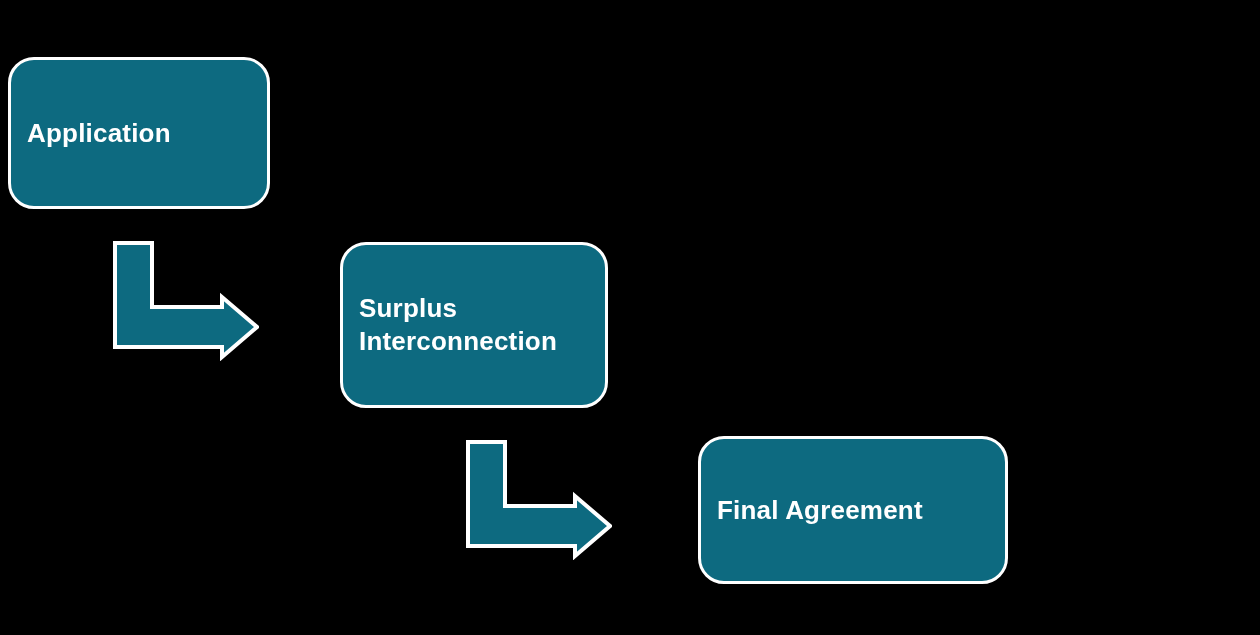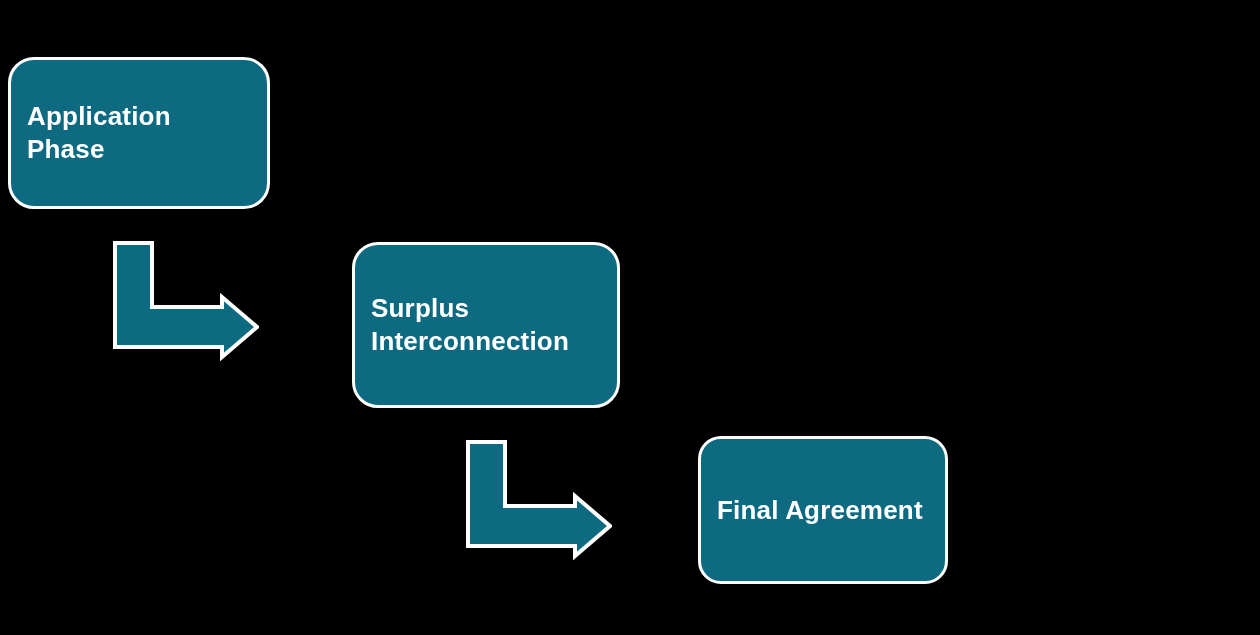--- a/index.html
+++ b/index.html
@@ -33,43 +33,42 @@
     flex-direction: column;
     justify-content: center;
     padding-left: 16px;
     padding-right: 10px;
     font-weight: 700;
     font-size: 26px;
     line-height: 33px;
     letter-spacing: 0.2px;
   }
   .node--application   { left: 8px;   top: 57px;  width: 262px; height: 152px; }
-  .node--surplus       { left: 352px; top: 242px; width: 268px; height: 166px; }
-  .node--final         { left: 698px; top: 436px; width: 250px; height: 148px; border-radius: 23px; }
+  .node--surplus       { left: 340px; top: 242px; width: 268px; height: 166px; }
+  .node--final         { left: 698px; top: 436px; width: 310px; height: 148px; }
   .connector {
     position: absolute;
     display: block;
   }
   .connector--1 { left: 113px; top: 241px; }
   .connector--2 { left: 466px; top: 440px; }
   .connector polygon {
     fill: var(--node-fill);
     stroke: var(--node-border);
     stroke-width: 4;
     stroke-linejoin: miter;
   }
 </style>
 </head>
 <body>
 
 <div class="canvas">
 
   <div class="node node--application">
     <div>Application</div>
-    <div>Phase</div>
   </div>
 
   <svg class="connector connector--1" width="146" height="120" viewBox="0 0 146 120" aria-hidden="true">
     <polygon points="2,2 39,2 39,66 109,66 109,56 144,86 109,116 109,106 2,106"></polygon>
   </svg>
 
   <div class="node node--surplus">
     <div>Surplus</div>
     <div>Interconnection</div>
   </div>

